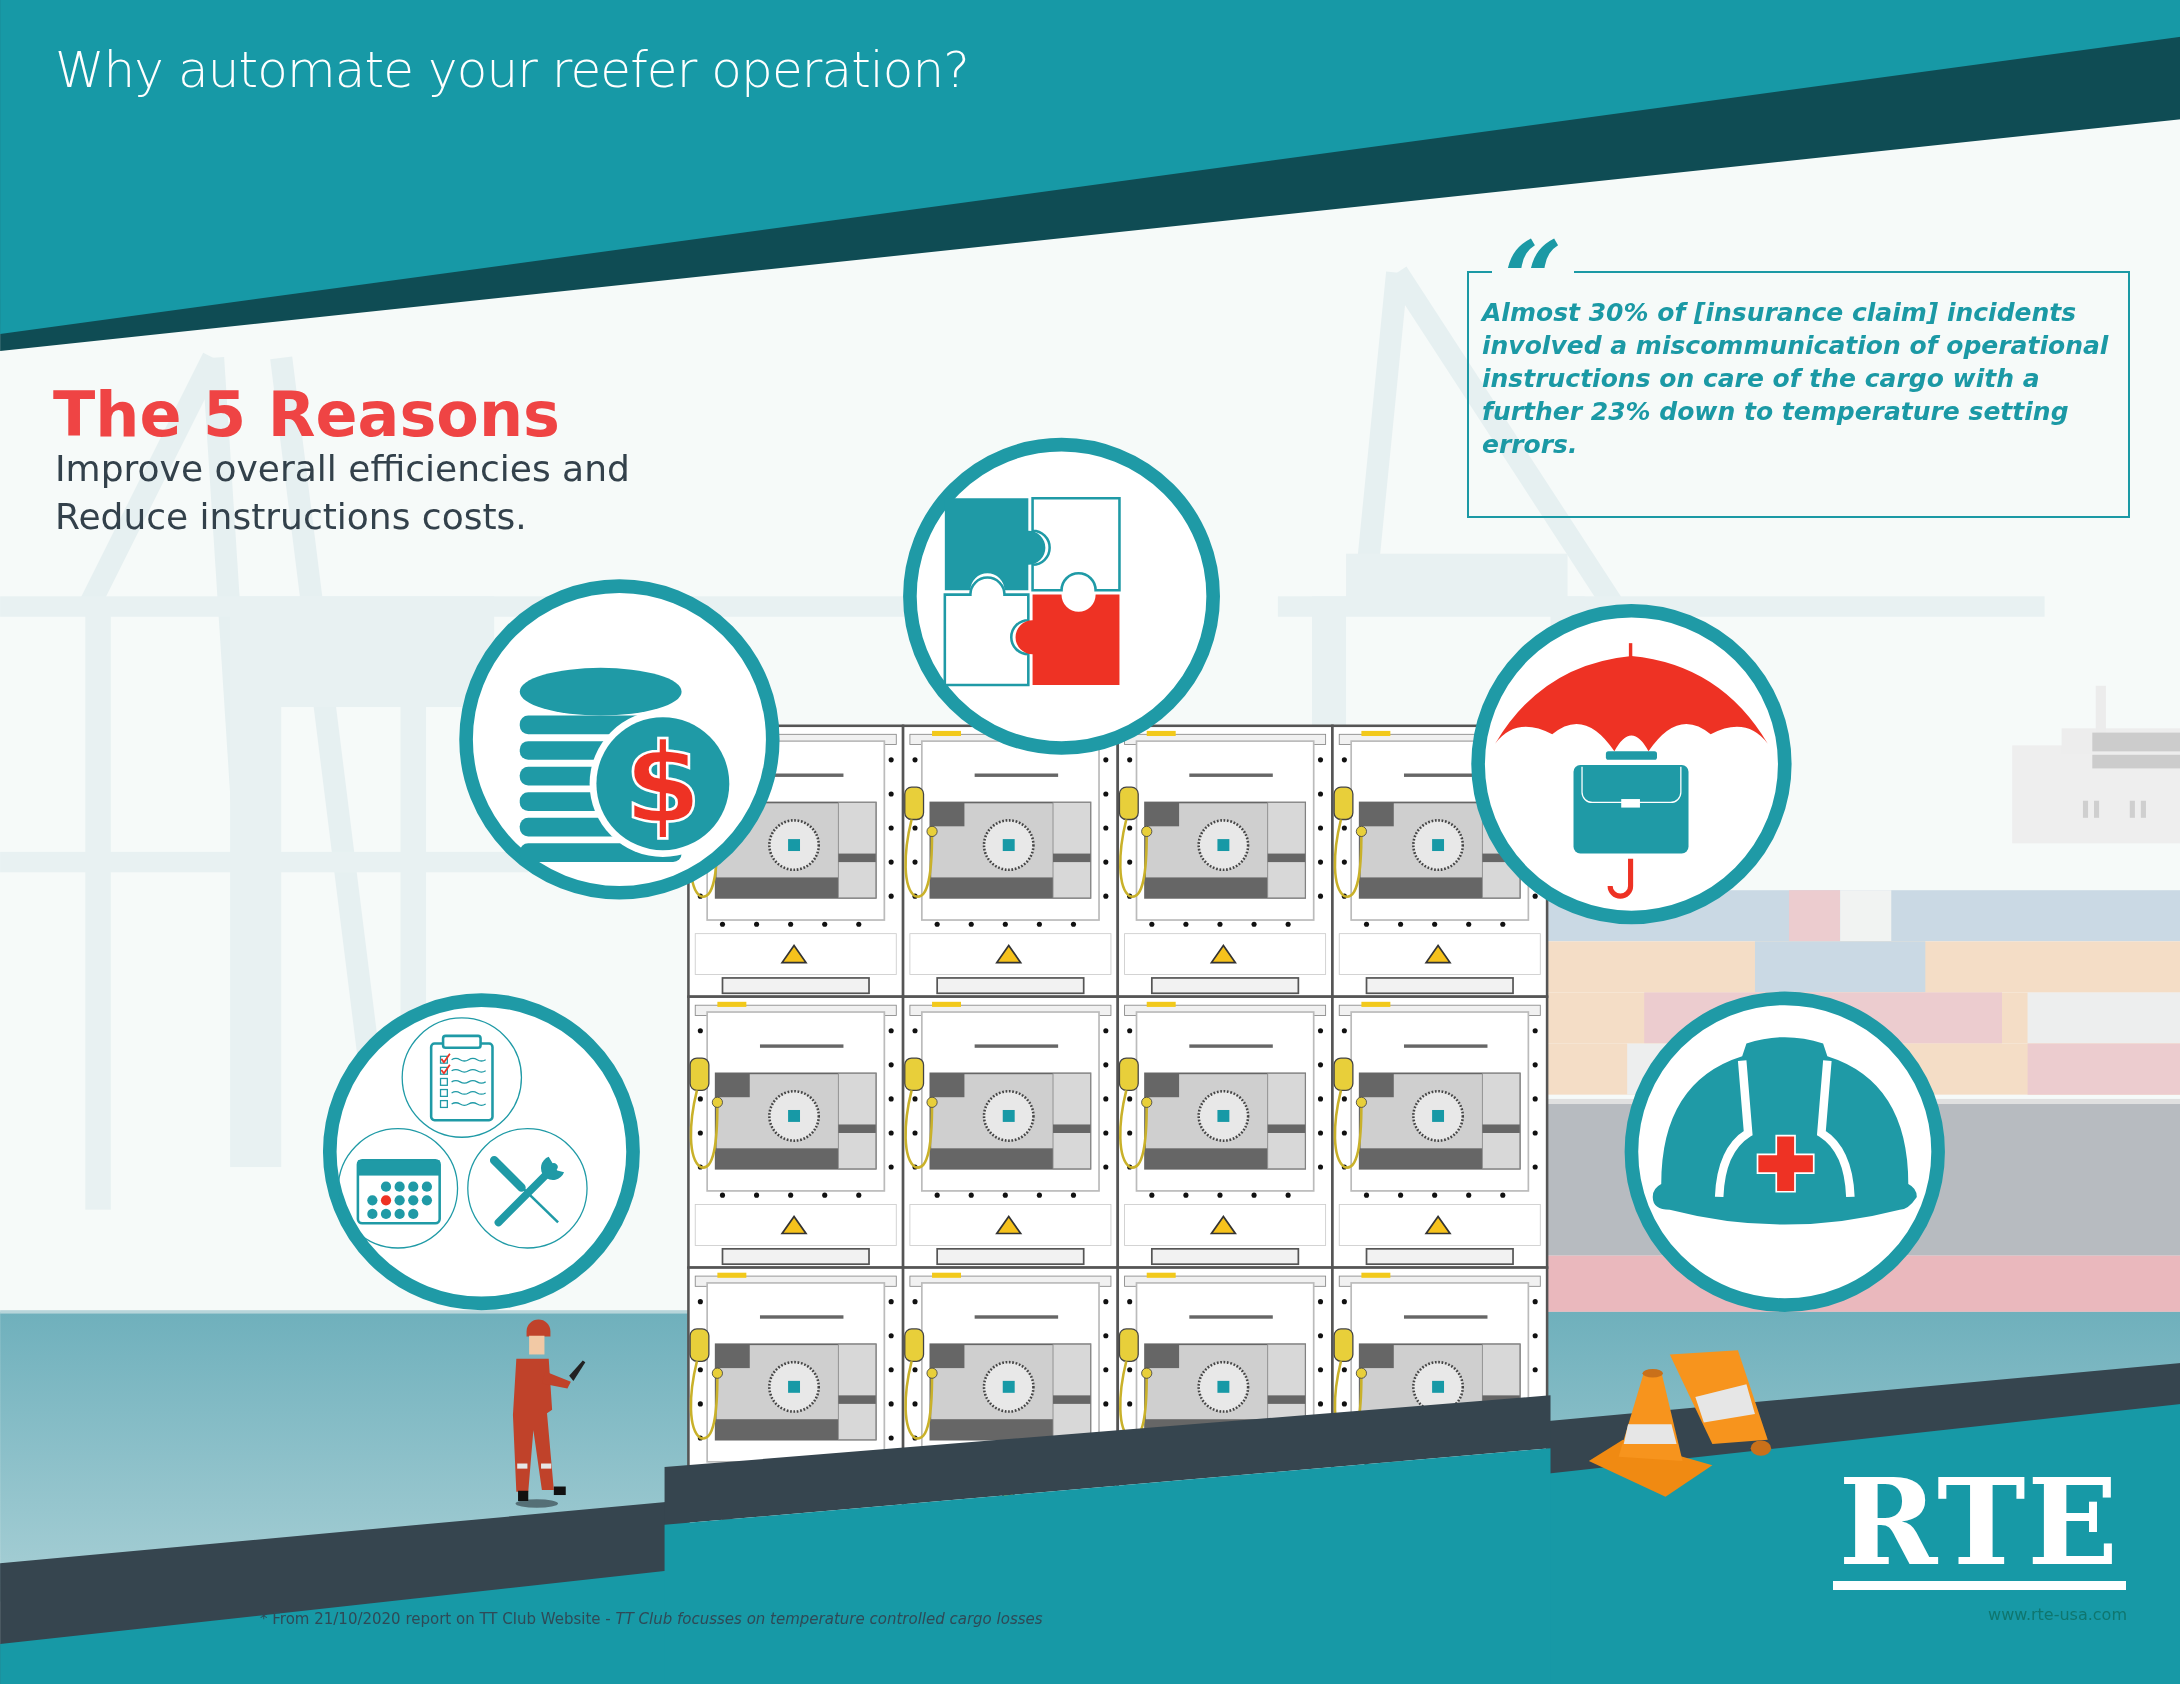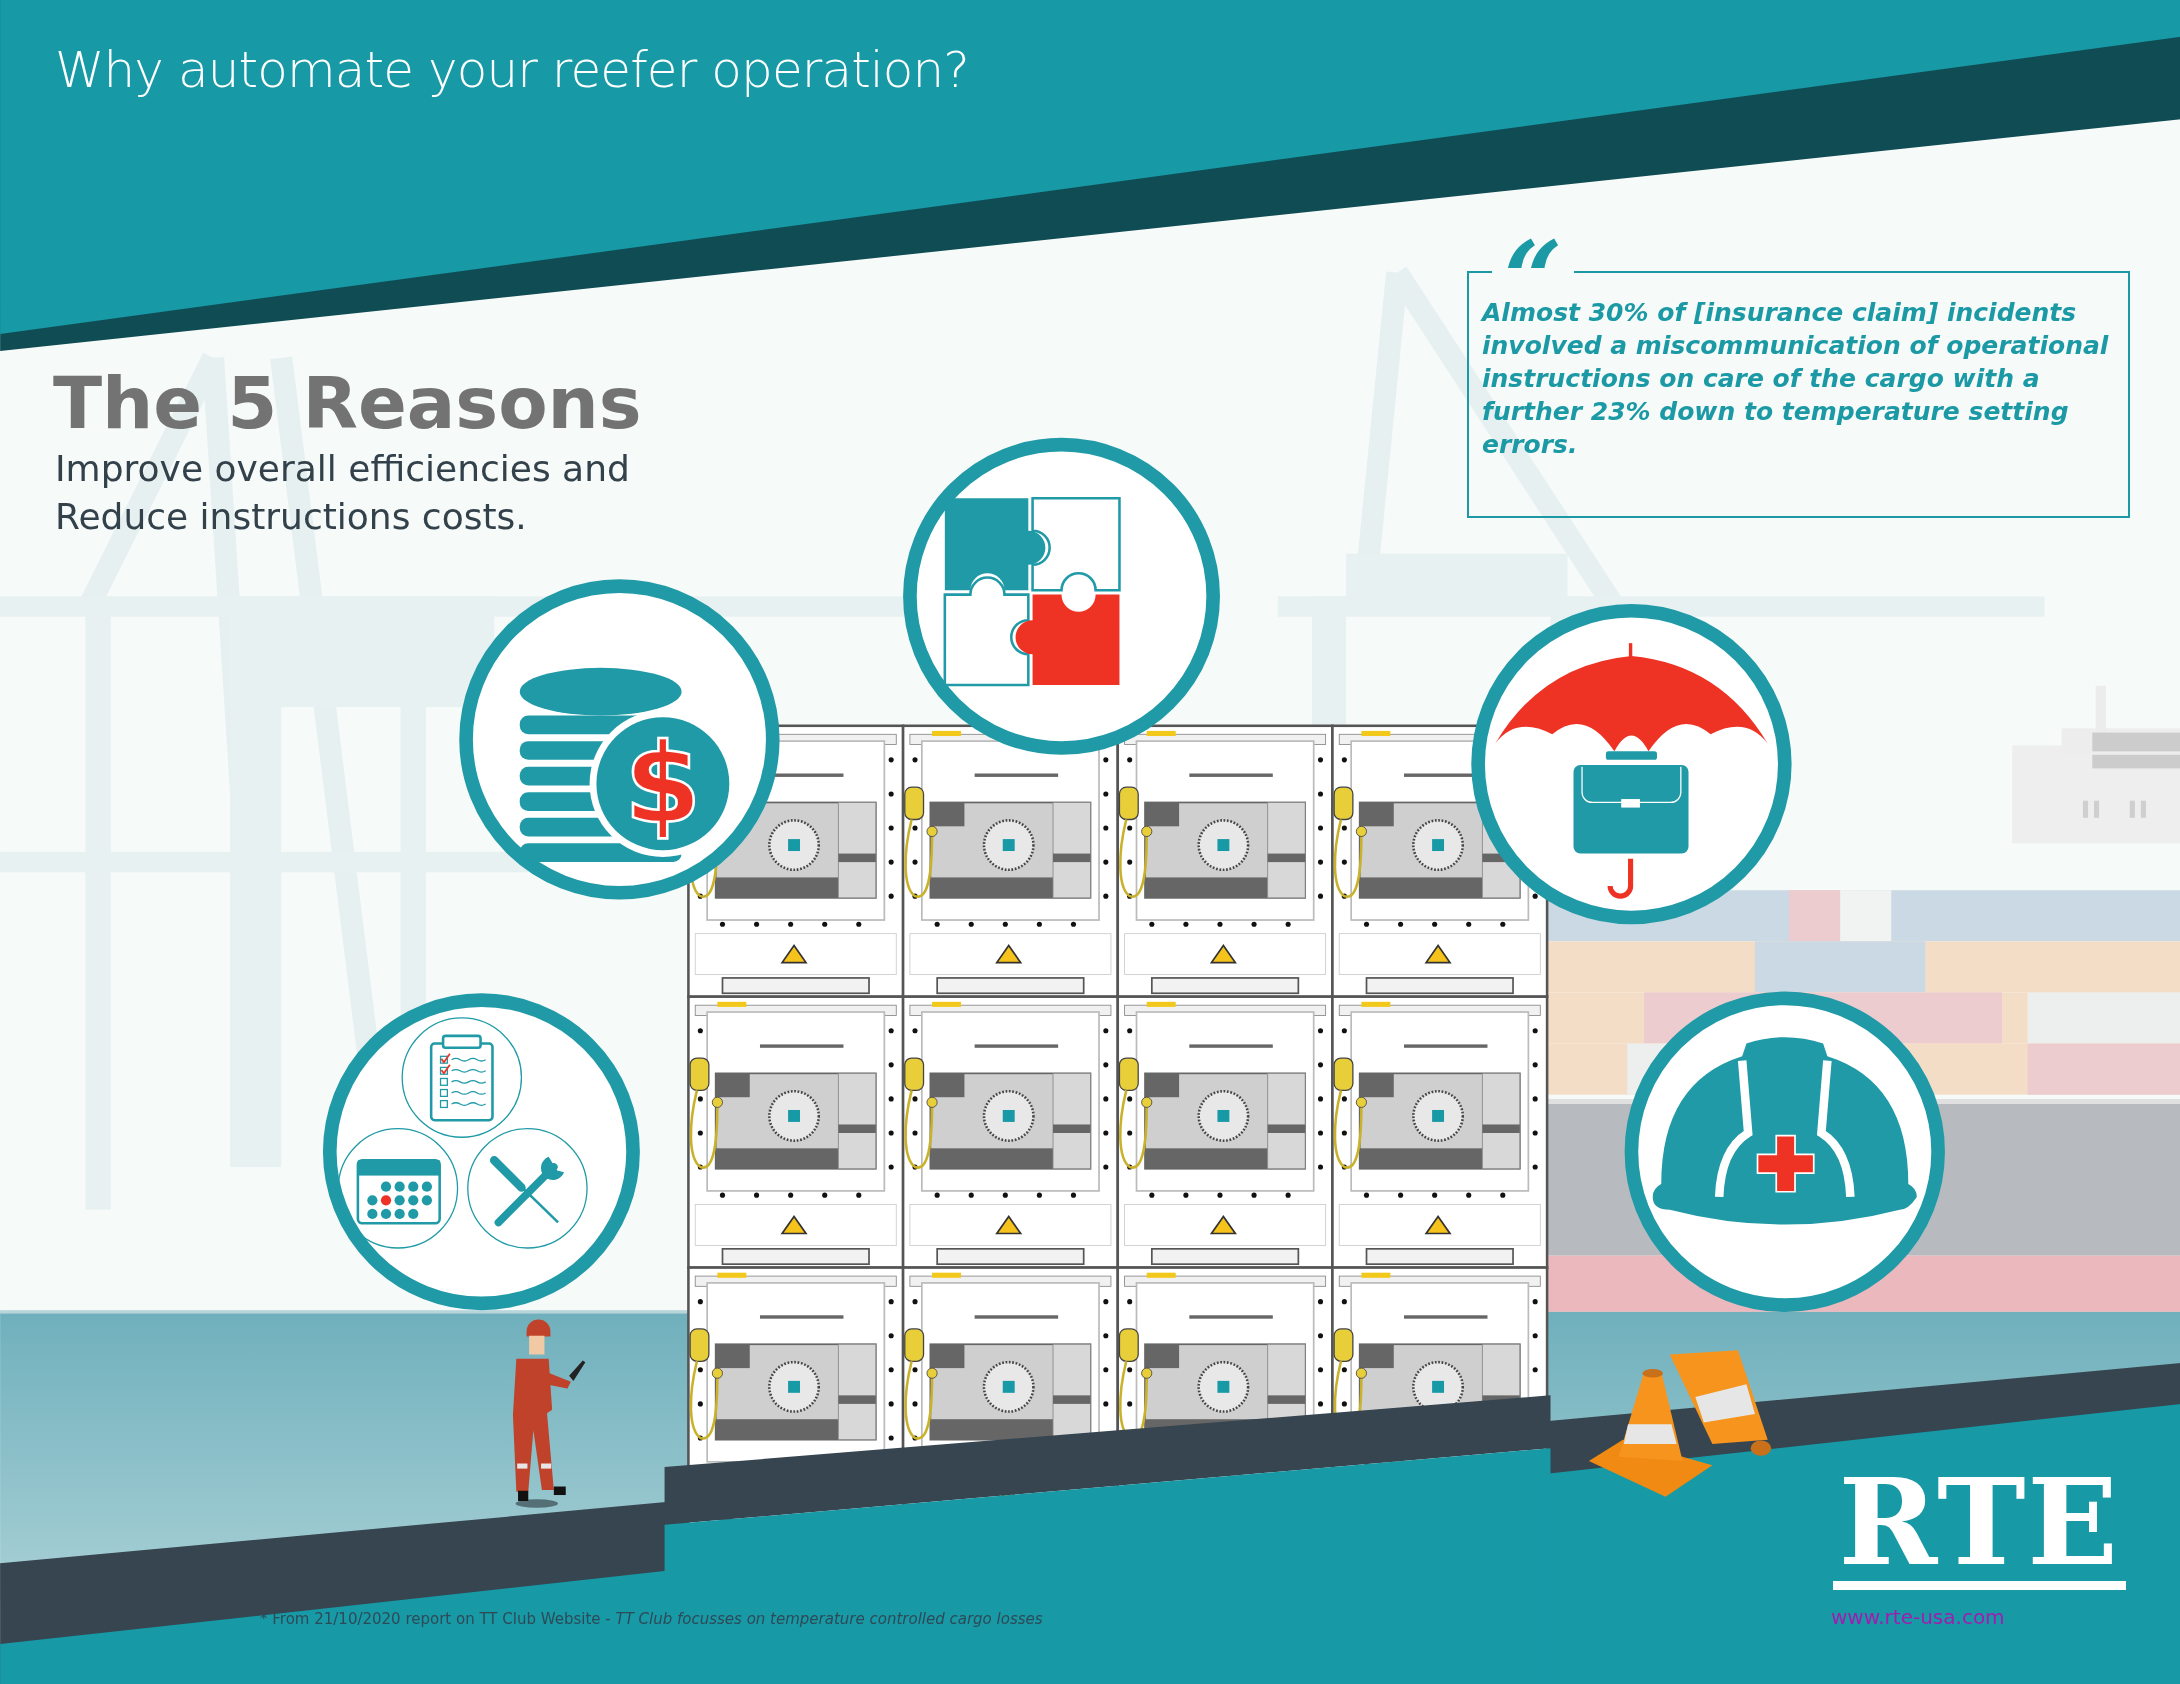--- a/index.html
+++ b/index.html
@@ -1,31 +1,31 @@
 <!DOCTYPE html>
 <html style="font-size:13.6px"><head>
 <meta charset="utf-8">
 <style>
   html, body { margin:0; padding:0; }
   body { width:2181px; height:1685px; position:relative; overflow:hidden; background:#f6faf9; font-family:"DejaVu Sans", sans-serif; }
   .abs { position:absolute; }
   svg.layer { position:absolute; left:0; top:0; }
   .title { left:55px; top:41px; font-size:50px; font-weight:300; color:#ffffff; letter-spacing:-0.9px; font-family:"DejaVu Sans", sans-serif; white-space:nowrap; }
-  .reasons-title { left:53px; top:361px; font-size:72px; font-weight:bold; color:#737373; font-family:"DejaVu Sans", sans-serif; white-space:nowrap; }
+  .reasons-title { left:53px; top:378px; font-size:62px; font-weight:bold; color:#ef4444; font-family:"DejaVu Sans", sans-serif; white-space:nowrap; }
   .reasons-body { left:55px; top:445px; font-size:36px; line-height:48px; color:#33414b; font-family:"DejaVu Sans", sans-serif; }
   .reasons-body div { white-space:nowrap; }
   .quote-box { left:1467px; top:271px; width:663px; height:247px; border:2.6px solid #1b99a5; box-sizing:border-box; }
   .quote-mark { left:1492px; top:228px; width:82px; height:60px; background:#f6faf9; color:#1b99a5; font-size:102px; font-weight:bold; font-style:italic; line-height:102px; text-align:center; font-family:"DejaVu Serif", serif; }
   .quote-text { left:1482px; top:296px; width:647px; color:#1b99a5; font-style:italic; font-size:25px; line-height:33px; font-family:"DejaVu Sans", sans-serif; font-weight:600; }
   .quote-text p { margin:0 0 10.2px 0; }
   .footnote { left:260px; top:1610px; font-size:15px; color:#2f4a57; white-space:nowrap; font-family:"DejaVu Sans", sans-serif; }
   .footnote i { font-style:italic; }
   .logo { left:1831px; top:1467px; width:296px; text-align:center; color:#ffffff; font-family:"DejaVu Serif", serif; font-weight:bold; font-size:119px; line-height:111px; letter-spacing:1.7px; }
   .logo-bar { left:1833px; top:1581px; width:293px; height:8.5px; background:#ffffff; }
-  .url { left:1831px; top:1605px; width:296px; text-align:left; color:#a21caf; font-size:20px; font-family:"DejaVu Sans", sans-serif; }
+  .url { left:1831px; top:1605px; width:296px; text-align:right; color:#0f766e; font-size:16px; font-family:"DejaVu Sans", sans-serif; }
 </style>
 </head>
 <body>
 
 <svg class="layer" width="2181" height="1685" viewBox="0 0 2560 1978">
 
   <g fill="none" stroke="#e6f0f1" stroke-width="26">
     <line x1="100" y1="720" x2="250" y2="420"></line>
     <line x1="250" y1="420" x2="310" y2="1350"></line>
     <line x1="330" y1="420" x2="440" y2="1300"></line>

